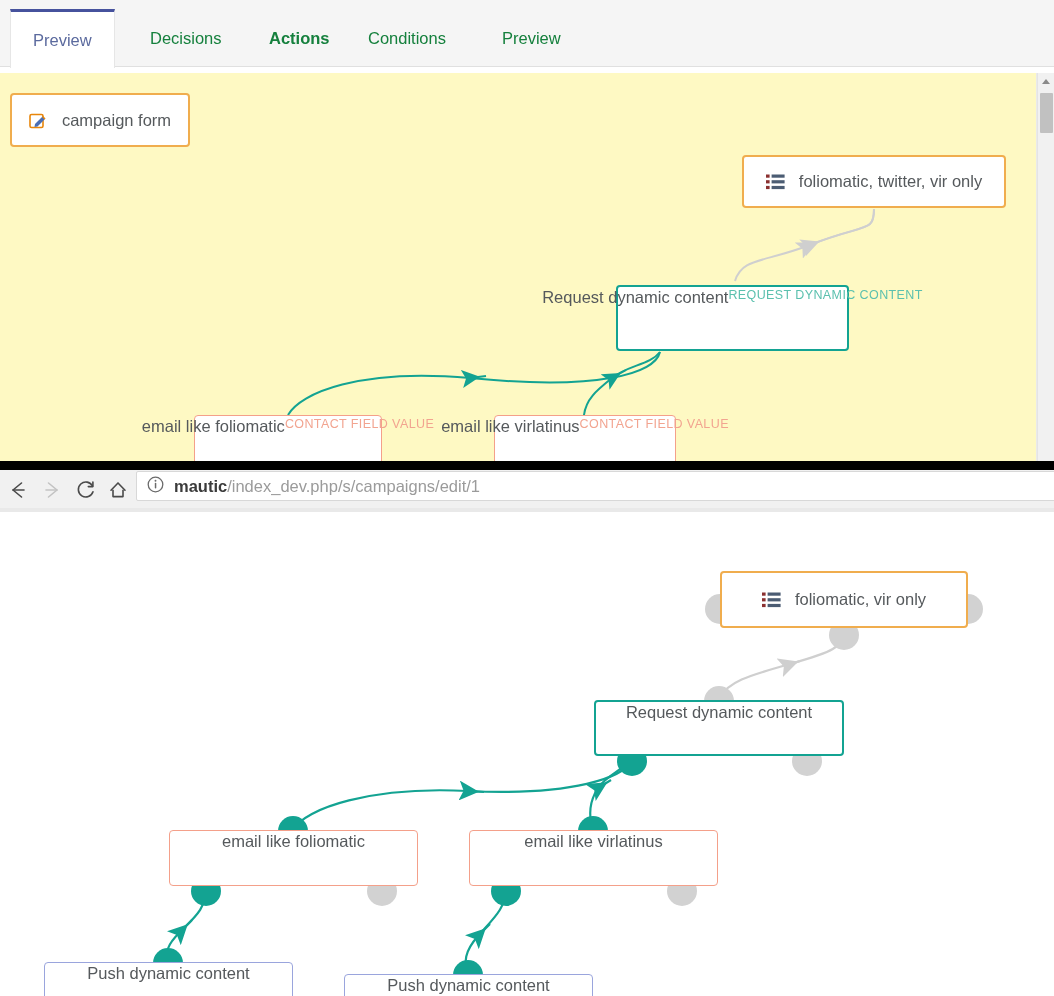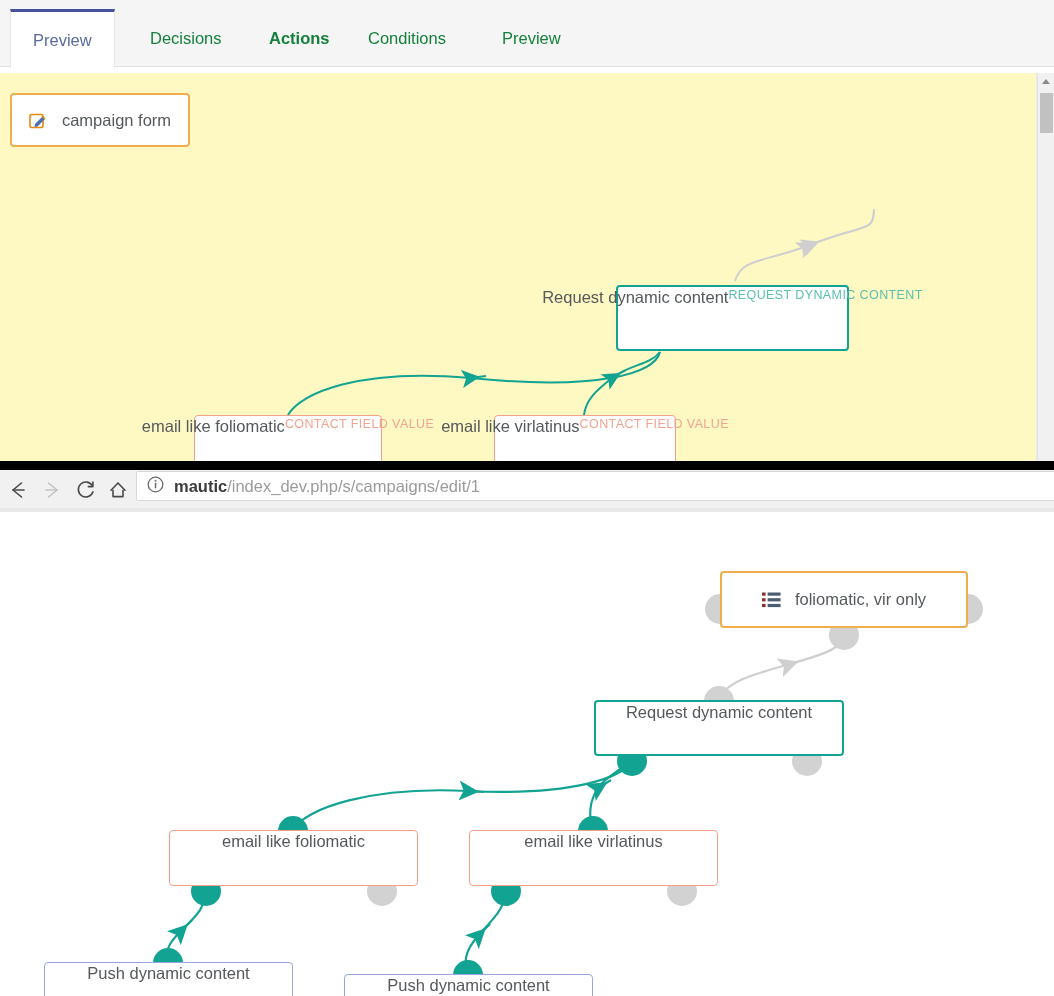--- a/index.html
+++ b/index.html
@@ -222,20 +222,33 @@
         <span class="icon-edit">
           <svg width="19" height="19" viewBox="0 0 19 19">
             <rect x="1" y="3.5" width="13" height="13" rx="1.6" fill="none" stroke="#e8860b" stroke-width="1.6"></rect>
             <path d="M6,13 L13.5,5.5 L16,8 L8.5,15.5 L5.5,16 Z" fill="#4a6fb5"></path>
             <path d="M13.5,5.5 L16,8" stroke="#e8860b" stroke-width="1.6" fill="none"></path>
           </svg>
         </span>
         <span class="title">campaign form</span>
       </div>
 
+      <div class="node orange with-icon" style="left:742px; top:82px; width:264px; height:53px;">
+        <span class="icon-list">
+          <svg width="19" height="16" viewBox="0 0 19 16">
+            <rect x="0" y="0.5" width="3.6" height="3.2" fill="#8a3030"></rect>
+            <rect x="0" y="6.2" width="3.6" height="3.2" fill="#8a3030"></rect>
+            <rect x="0" y="11.9" width="3.6" height="3.2" fill="#8a3030"></rect>
+            <rect x="5.6" y="0.5" width="13" height="3.2" fill="#4b5c73"></rect>
+            <rect x="5.6" y="6.2" width="13" height="3.2" fill="#4b5c73"></rect>
+            <rect x="5.6" y="11.9" width="13" height="3.2" fill="#4b5c73"></rect>
+          </svg>
+        </span>
+        <span class="title">foliomatic, twitter, vir only</span>
+      </div>
 
       <div class="node teal" style="left:616px; top:212px; width:233px; height:66px;">
         <span class="title">Request dynamic content</span>
         <span class="subtitle">REQUEST DYNAMIC CONTENT</span>
       </div>
 
       <div class="node salmon" style="left:194px; top:342px; width:188px; height:66px;">
         <span class="title">email like foliomatic</span>
         <span class="subtitle">CONTACT FIELD VALUE</span>
       </div>

